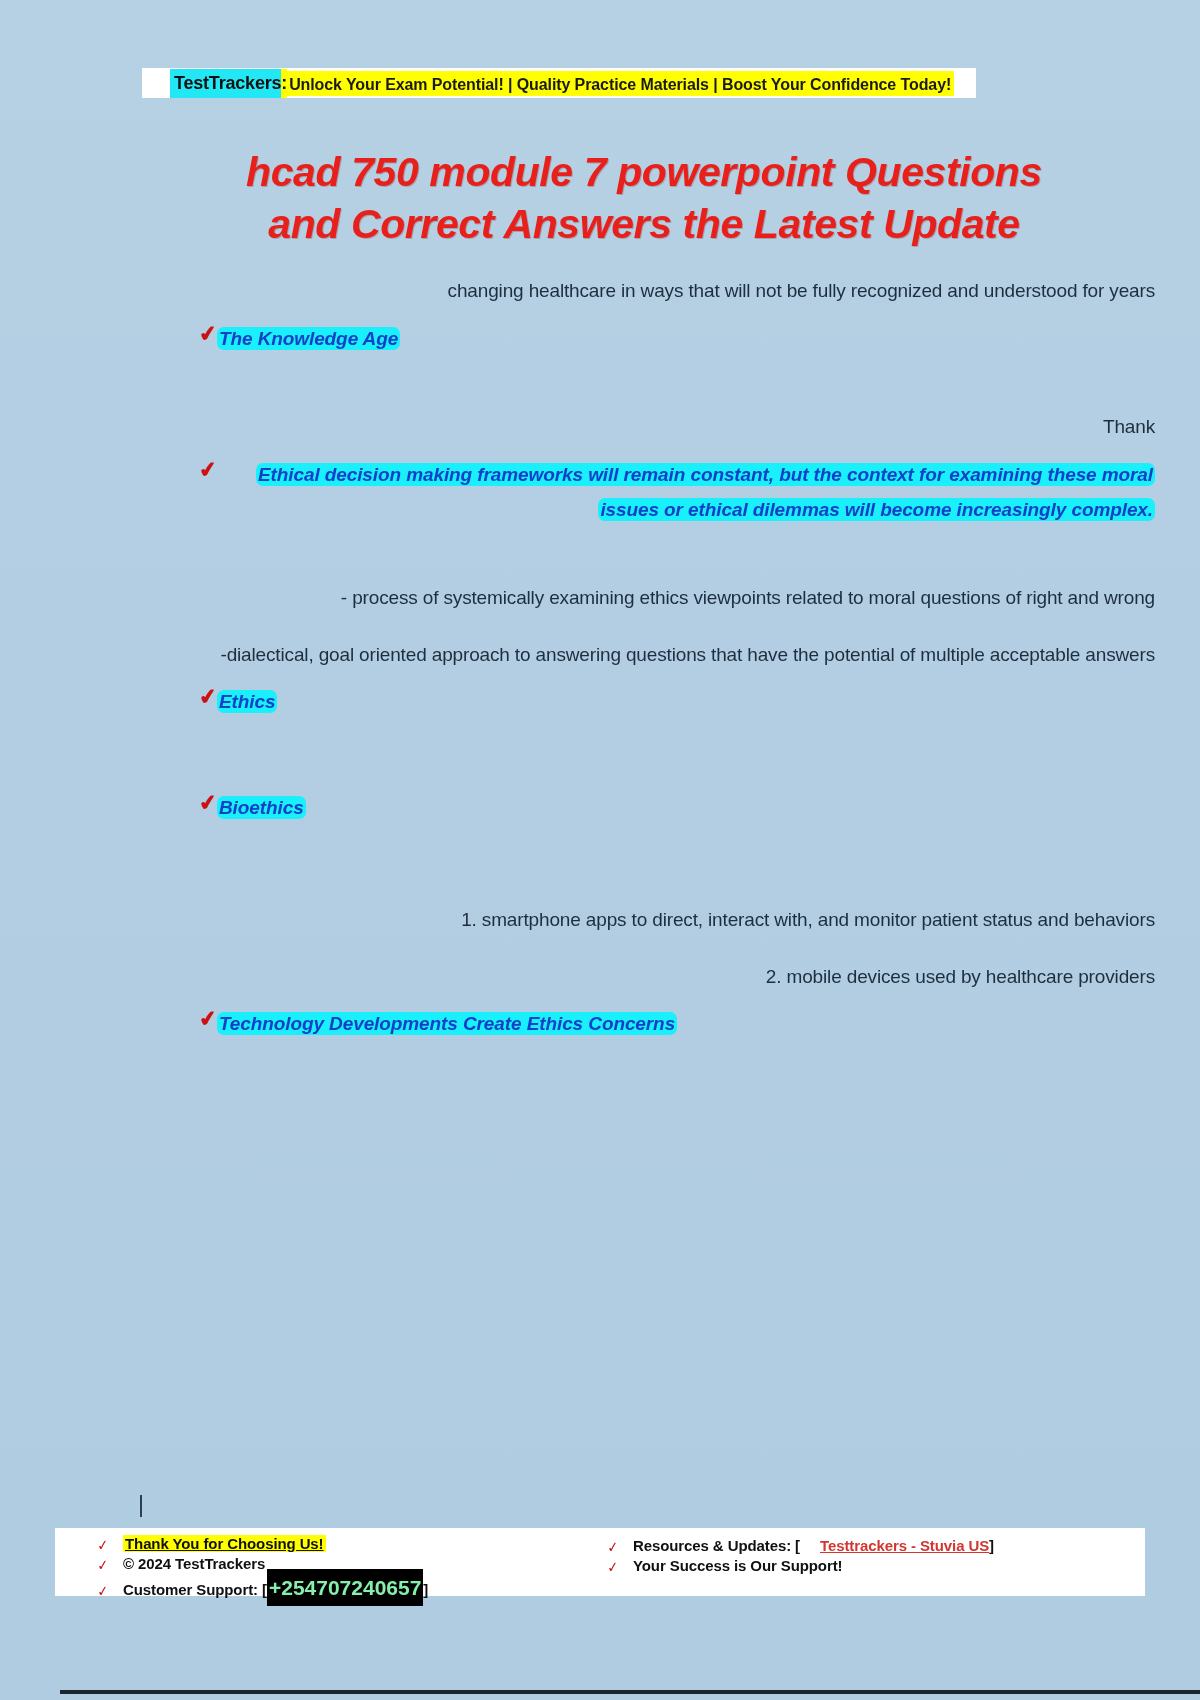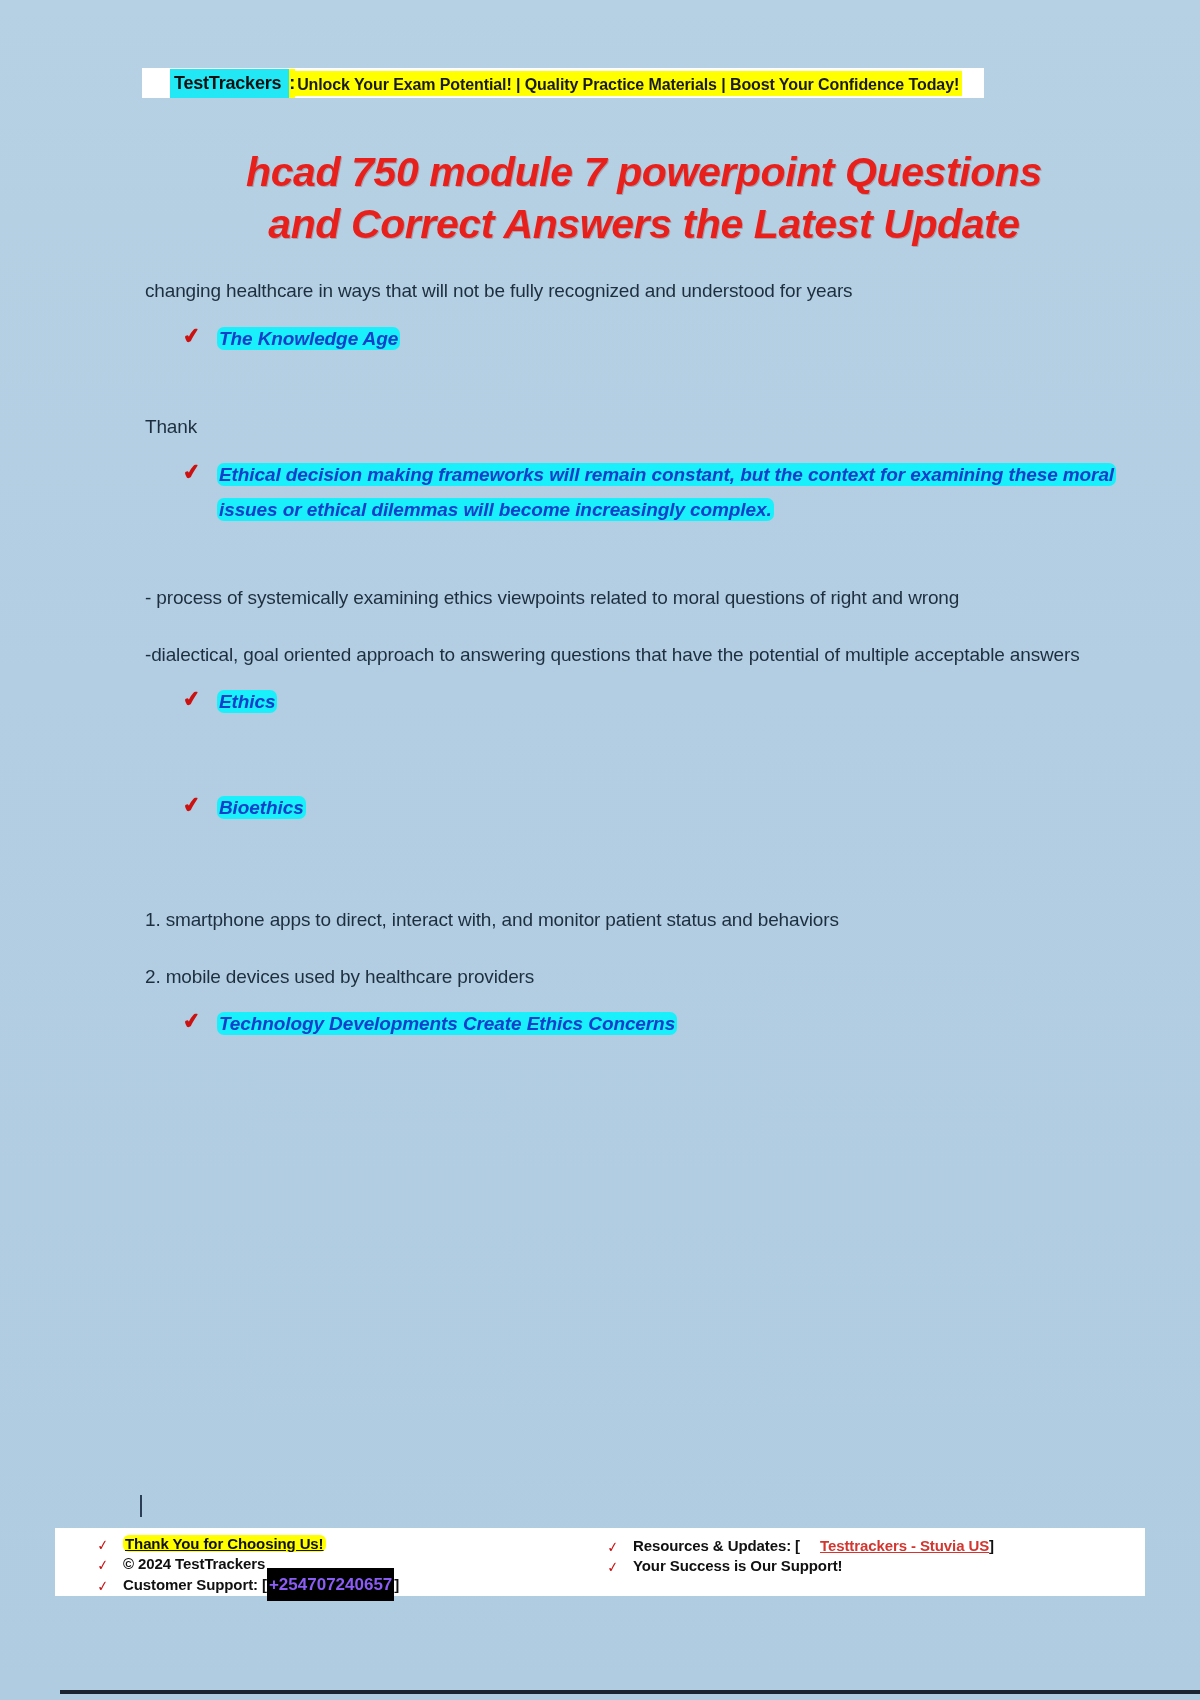--- a/index.html
+++ b/index.html
@@ -39,21 +39,21 @@
   }
   .promo-lead {
     display: inline-block;
     width: 28px;
     height: 30px;
     background: #ffffff;
   }
   .promo-brand {
     background: #22e8f5;
     color: #111111;
-    padding: 4px 8px 4px 4px;
+    padding: 4px 0 4px 4px;
     font-weight: bold;
     font-size: 18px;
   }
   .promo-colon {
     background: #ffff00;
     color: #111111;
     padding: 4px 0;
     font-weight: bold;
     font-size: 18px;
   }
@@ -89,20 +89,21 @@
     margin-left: 44px;
   }
   .doc-title .line { display: block; }
 
   
   .content {
     position: absolute;
     left: 145px;
     top: 276px;
     width: 1010px;
+    text-align: right;
   }
   .para {
     color: #1d2f3f;
     font-size: 19px;
     line-height: 1.62;
     margin: 0 0 26px 0;
     letter-spacing: -0.15px;
   }
   .para.tight { margin-bottom: 10px; }
 
@@ -184,27 +185,26 @@
     color: #111111;
     font-size: 15px;
     font-weight: bold;
     letter-spacing: -0.1px;
   }
   .fx-thanks {
     background: #ffff00;
     text-decoration: underline;
     color: #111111;
     padding: 0 2px;
-    border-radius: 6px;
   }
   .fx-phone {
     background: #000000;
-    color: #8b5cf6;
-    font-weight: bold;
-    font-size: 17px;
+    color: #86efac;
+    font-weight: bold;
+    font-size: 21px;
     padding: 7px 2px;
     letter-spacing: 0px;
   }
   .fx-link {
     color: #d4352e;
     text-decoration: underline;
     font-weight: bold;
     margin-left: 20px;
   }
 

